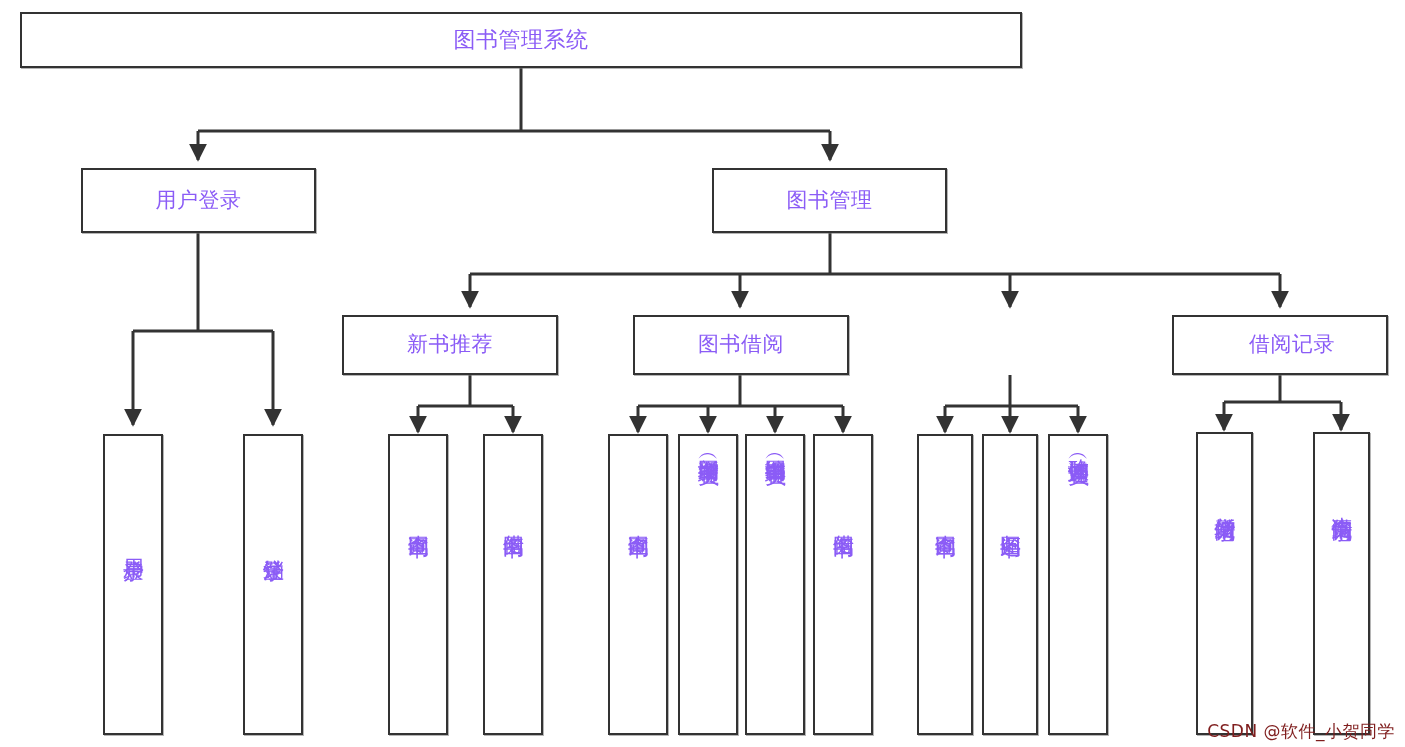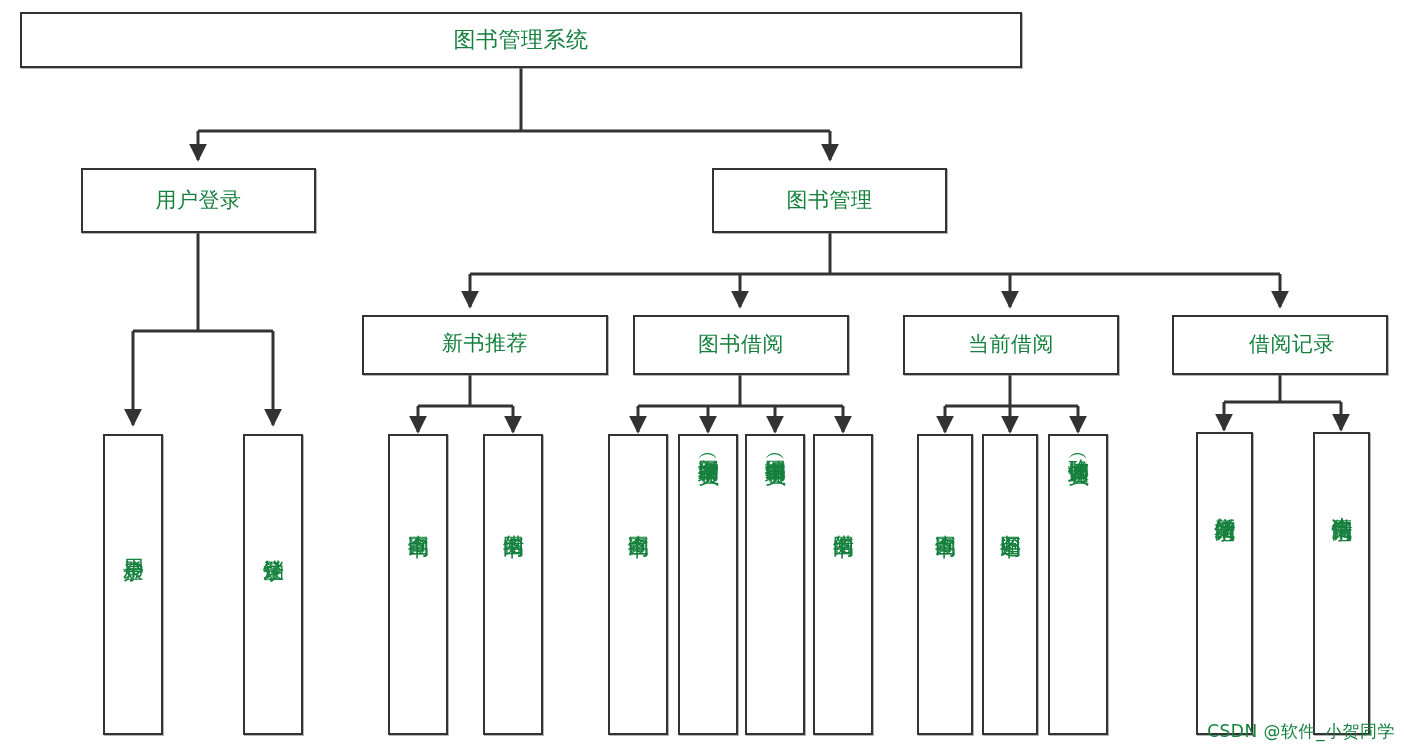--- a/index.html
+++ b/index.html
@@ -28,21 +28,21 @@
   }
   .node {
     position: absolute;
     box-sizing: border-box;
     background: #ffffff;
     border: 2px solid #333333;
     box-shadow: 1px 1px 0 0 rgba(120,120,120,0.55);
     display: flex;
     align-items: center;
     justify-content: center;
-    color: #15803d;
+    color: #8b5cf6;
   }
   .node-label {
     display: block;
     text-align: center;
     line-height: 1.12;
     letter-spacing: 0.5px;
     white-space: nowrap;
   }
   
   .node.horiz .node-label {
@@ -72,21 +72,21 @@
     padding-top: 60px;
   }
   .node.vert.lower .node-label {
     padding-top: 100px;
   }
   .watermark {
     position: absolute;
     right: 10px;
     bottom: 4px;
     font-size: 17px;
-    color: #15803d;
+    color: #7f1d1d;
     letter-spacing: 0.5px;
     white-space: nowrap;
     user-select: none;
   }
 </style>
 </head>
 <body>
 
 <div id="diagram-root">
 
@@ -144,29 +144,26 @@
     <span class="node-label">图书管理系统</span>
   </div>
 
   <div class="node horiz" style="left:81px; top:168px; width:235px; height:65px;">
     <span class="node-label">用户登录</span>
   </div>
   <div class="node horiz" style="left:712px; top:168px; width:235px; height:65px;align-items:center;">
     <span class="node-label">图书管理</span>
   </div>
 
-  <div class="node horiz" style="left:362px; top:315px; width:246px; height:60px;font-family:Liberation Mono, monospace;">
+  <div class="node horiz" style="left:342px; top:315px; width:216px; height:60px;">
     <span class="node-label">新书推荐</span>
   </div>
   <div class="node horiz" style="left:633px; top:315px; width:216px; height:60px;">
     <span class="node-label">图书借阅</span>
   </div>
-  <div class="node horiz" style="left:903px; top:315px; width:216px; height:60px;">
-    <span class="node-label">当前借阅</span>
-  </div>
   <div class="node horiz" style="left:1172px; top:315px; width:216px; height:60px;padding-left:24px;">
     <span class="node-label">借阅记录</span>
   </div>
 
   <div class="node vert lower" style="left:103px; top:434px; width:60px; height:301px;">
     <span class="node-label">用户登录</span>
   </div>
   <div class="node vert lower" style="left:243px; top:434px; width:60px; height:301px;">
     <span class="node-label">注销登录</span>
   </div>

